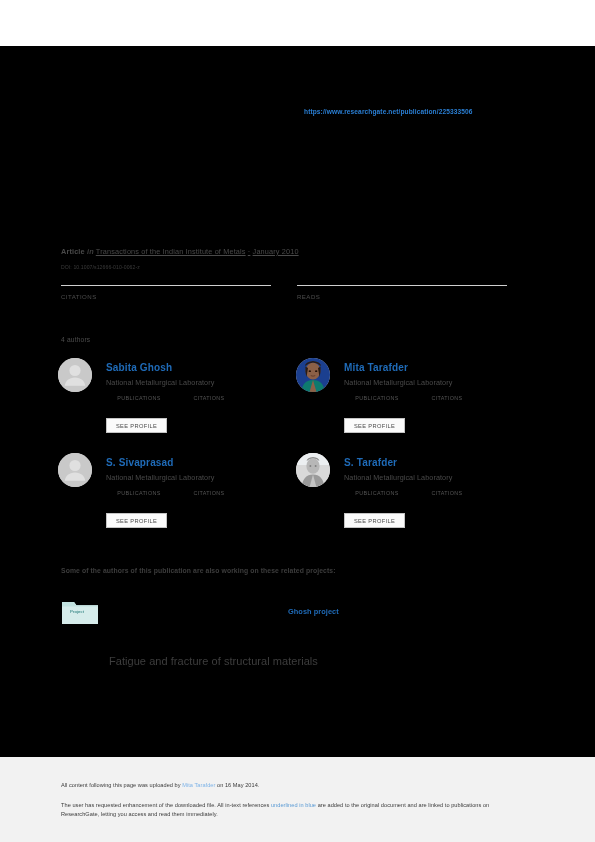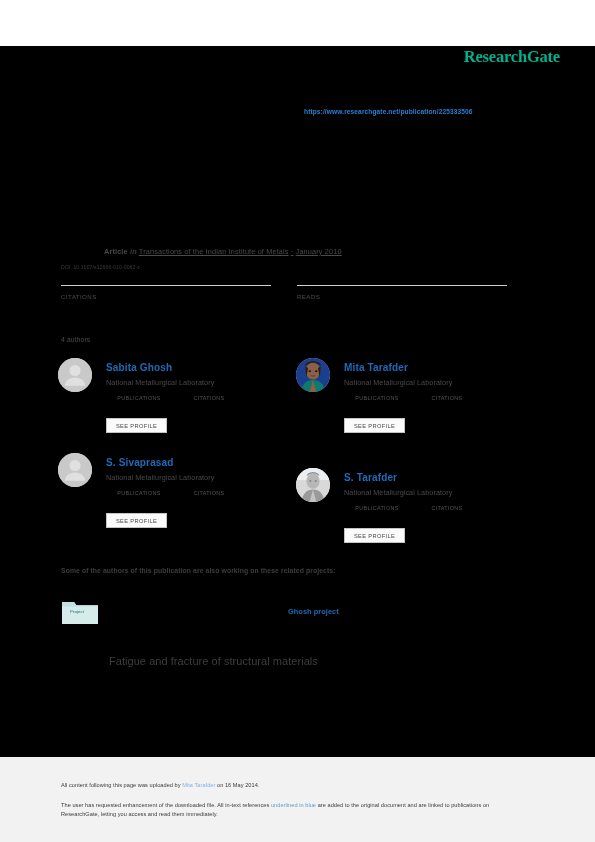--- a/index.html
+++ b/index.html
@@ -69,21 +69,21 @@
 
   
   .article-line {
     position: absolute;
     left: 61px; top: 247px;
     font-size: 7.3px;
     color: #3d3d3d;
     white-space: nowrap;
     letter-spacing: 0.15px;
   }
-  .article-line .kw { font-weight: bold; color: #4a4a4a; margin-left: 43px; }
+  .article-line .kw { font-weight: bold; color: #4a4a4a; }
   .article-line .inn { font-style: italic; font-weight: bold; }
   .article-line .jr { color: #4a4a4a; text-decoration: underline; }
 
   .doi-line {
     position: absolute;
     left: 61px; top: 264px;
     font-size: 5.1px;
     color: #3b3b3b;
     white-space: nowrap;
     letter-spacing: 0.1px;
@@ -118,21 +118,21 @@
     color: #4d4d4d;
     letter-spacing: 0.2px;
   }
   .author-card {
     position: absolute;
     width: 236px; height: 86px;
   }
   #author-0 { left: 58px; top: 356px; }
   #author-1 { left: 296px; top: 356px; }
   #author-2 { left: 58px; top: 451px; }
-  #author-3 { left: 296px; top: 451px; margin-top: 15px; }
+  #author-3 { left: 296px; top: 451px; }
 
   .avatar {
     position: absolute;
     left: 0; top: 2px;
     width: 34px; height: 34px;
     border-radius: 50%;
     overflow: hidden;
     background: #c9c9c9;
   }
   .avatar svg { display: block; width: 34px; height: 34px; }
@@ -258,21 +258,20 @@
 </style>
 </head>
 <body>
 
 <div class="page">
 
   <div class="top-white"></div>
   <div class="dark-body"></div>
   <div class="footer-band"></div>
 
-  <div class="brand">ResearchGate</div>
 
   <div class="pub-url">https://www.researchgate.net/publication/225333506</div>
 
   <div class="article-line">
     <span class="kw">Article</span>
     <span class="inn">in</span>
     <span class="jr">Transactions of the Indian Institute of Metals</span>
     <span class="jr">·</span>
     <span class="jr">January 2010</span>
   </div>

